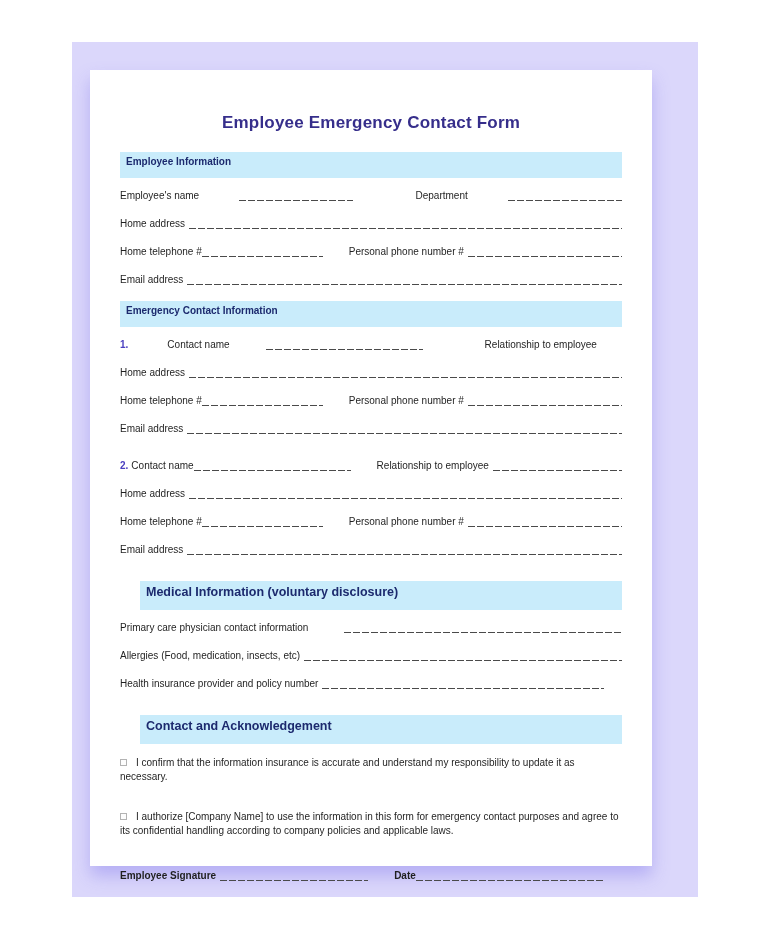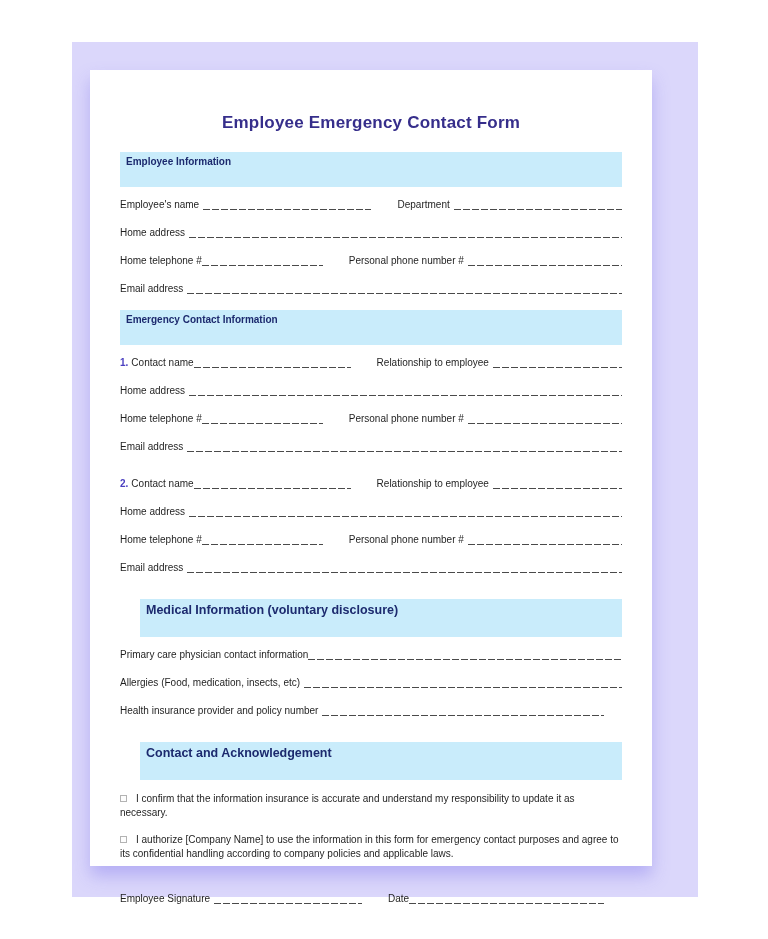--- a/index.html
+++ b/index.html
@@ -13,53 +13,53 @@
     background: #ffffff;
     box-shadow: 0 10px 16px rgba(122,110,235,0.38);
     padding: 42px 30px 0 30px;
   }
   .doc-title {
     text-align: center; font-size: 17px; font-weight: bold; color: #362e8b;
     letter-spacing: 0.2px; line-height: 22px;
   }
   .bar {
     background: #c9ecfb; color: #1c2a6e; font-weight: bold;
-    padding: 4px 6px 20px 6px; margin-top: 20px;
+    padding: 4px 6px 11px 6px; margin-top: 20px;
   }
   .bar.small { font-size: 10px; margin-top: 16px; }
   .bar.large { font-size: 12.5px; margin-top: 26px; margin-left: 20px; }
   .bar.first { margin-top: 18px; }
   .row {
     display: flex; align-items: flex-end; margin-top: 16px;
     font-size: 10px; color: #1f1f1f; line-height: 11px;
   }
-  .bar + .row { margin-top: 11px; }
+  .bar + .row { margin-top: 11px; gap: 36px; }
   .row.gap-top { margin-top: 25px; }
   .lbl { white-space: nowrap; }
   .num { color: #4a3fc0; font-weight: bold; margin-right: 3px; }
   .fill {
     flex: 1; height: 12px;
     background: repeating-linear-gradient(90deg, #4a4a4a 0 7px, transparent 7px 9px) left bottom / 100% 1px no-repeat;
   }
   .fill.sp { margin-left: 4px; }
   .fill.w120 { flex: 0 0 121px; }
   .fill.w157 { flex: 0 0 157px; }
   .fill.w148 { flex: 0 0 148px; }
   .fill.mr { margin-right: 18px; }
   .lbl2 { white-space: nowrap; margin-left: 6px; padding-left: 20px; }
   .para {
-    margin-top: 13px; font-size: 10px; line-height: 14px; color: #1f1f1f;
+    margin-top: 26px; font-size: 10px; line-height: 14px; color: #1f1f1f;
   }
   .bar + .para { margin-top: 12px; }
   .cbx {
     display: inline-block; width: 7px; height: 7px;
     border: 1px solid #b3b3b3; background: #fdfdfd;
     margin-right: 9px; vertical-align: 0px;
   }
-  .sig-row { margin-top: 31px; }
+  .sig-row { margin-top: 31px; font-weight: bold; }
 </style>
 </head>
 <body>
 
 <div class="frame">
   <div class="sheet">
 
     <div class="doc-title">Employee Emergency Contact Form</div>
 
     <div class="bar small first">Employee Information</div>

